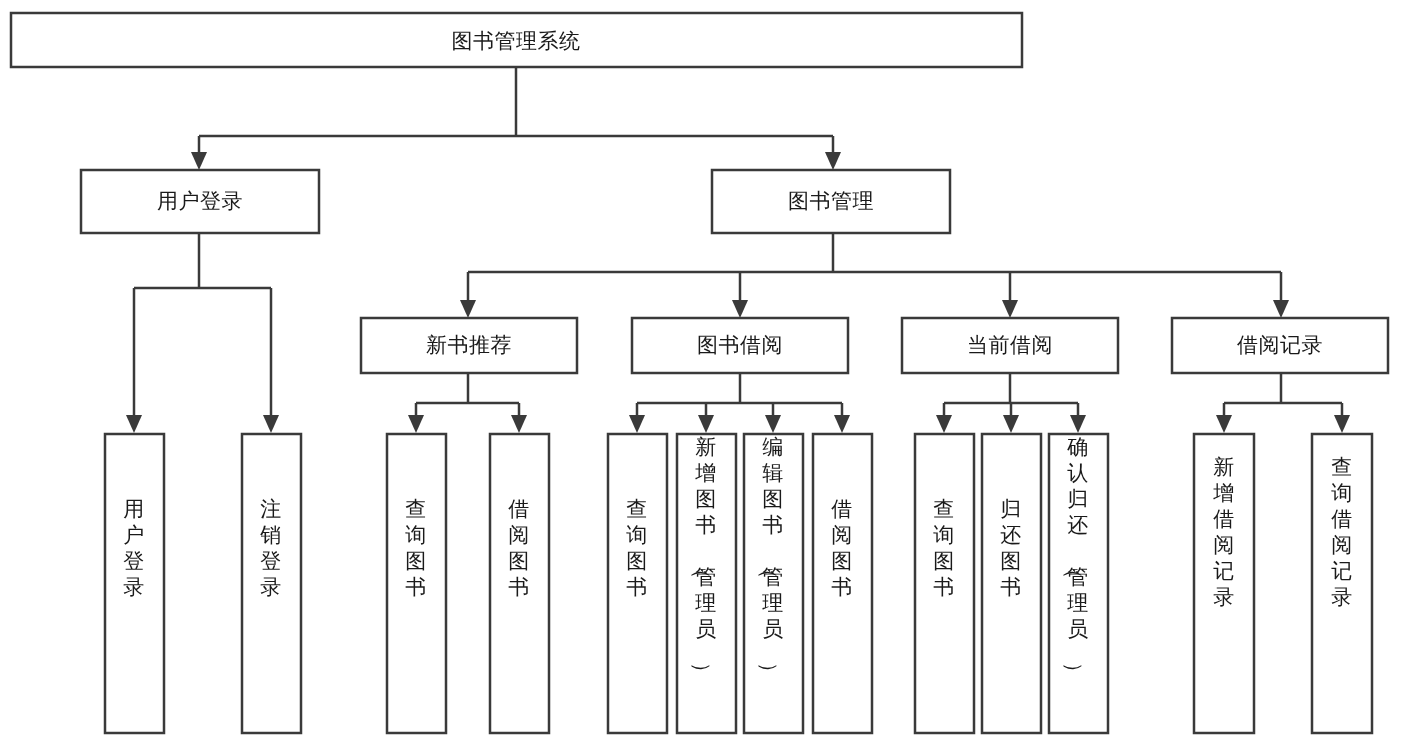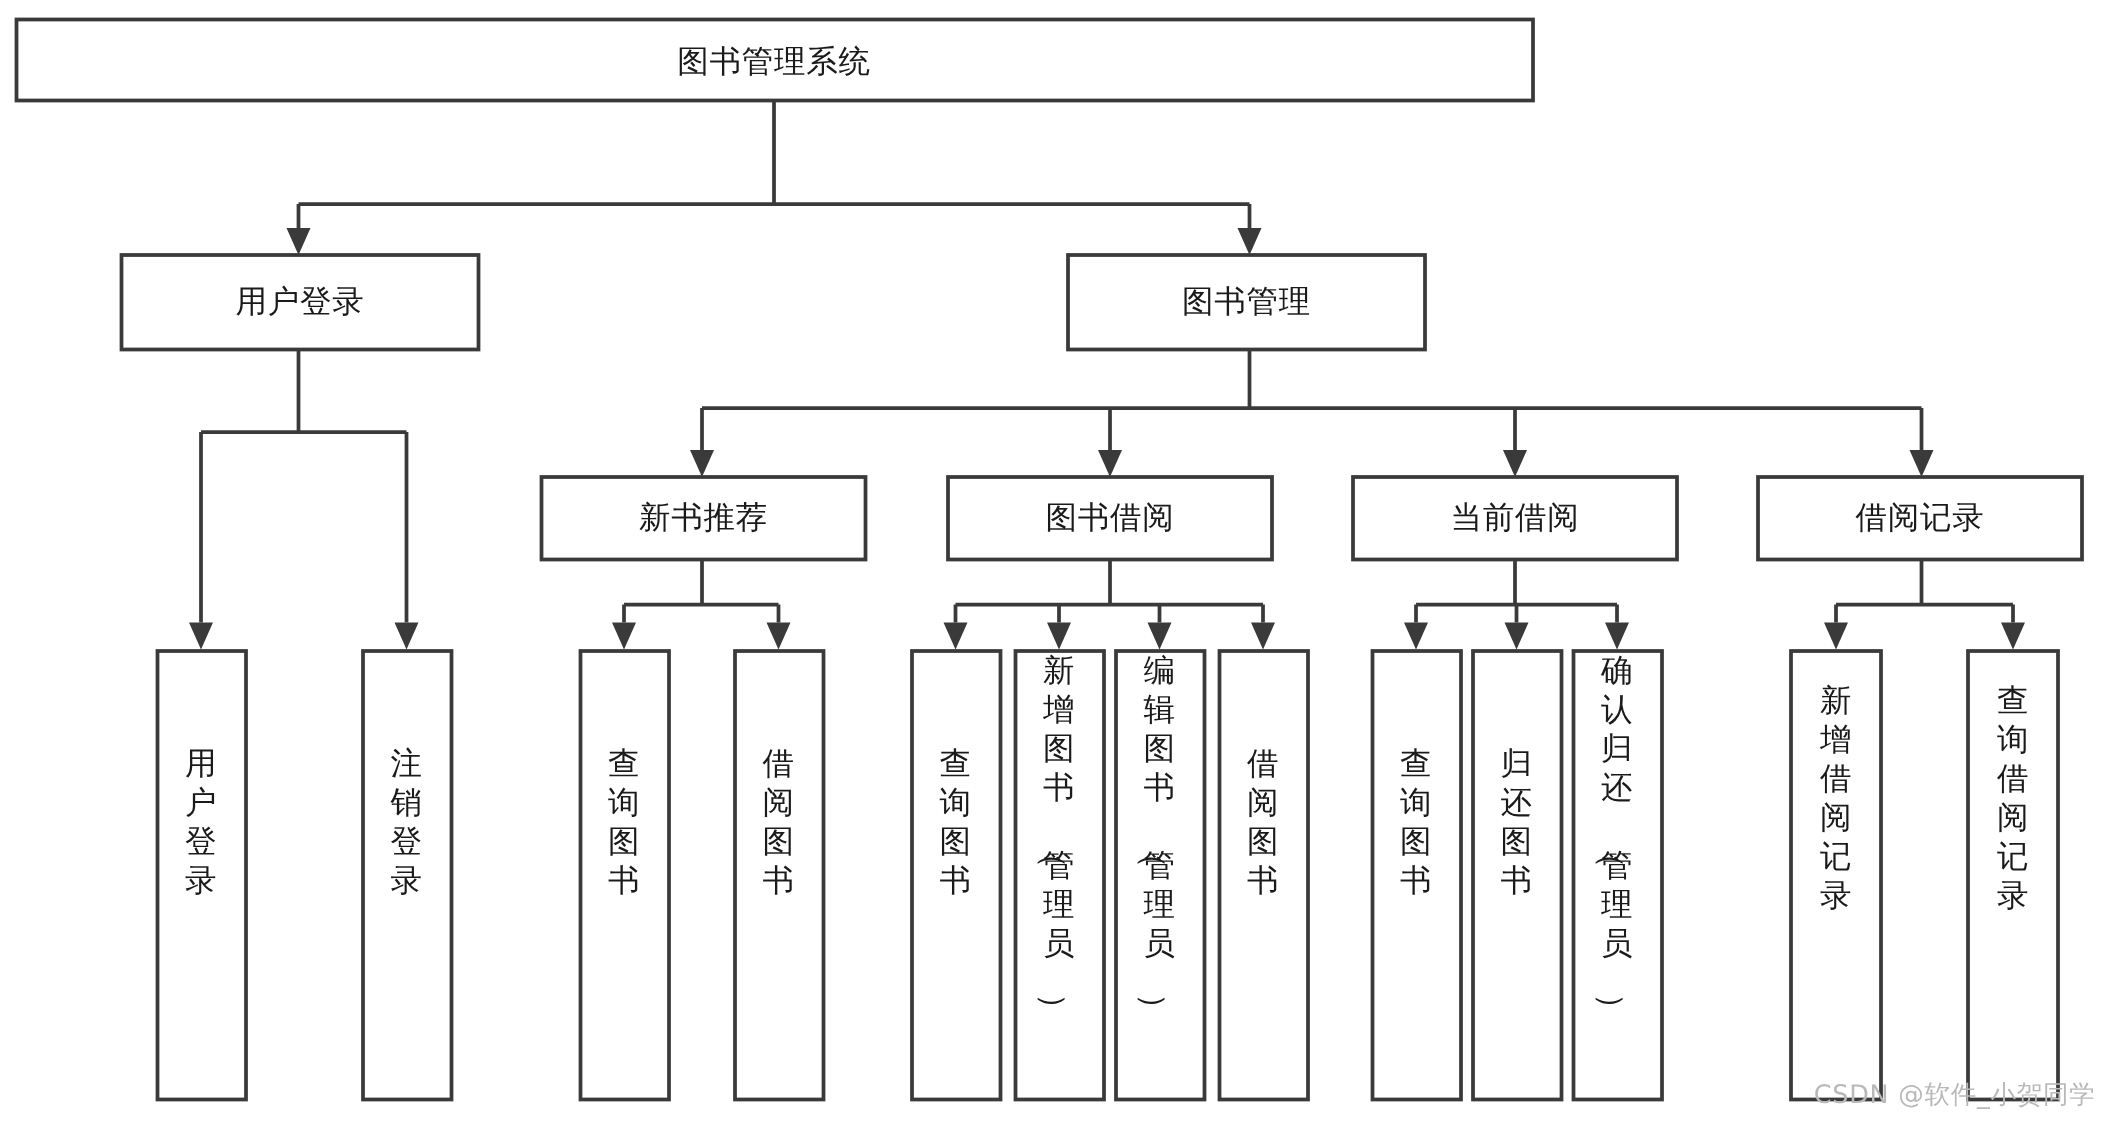--- a/index.html
+++ b/index.html
@@ -226,15 +226,14 @@
       <rect class="node-box" x="1194" y="434" width="60" height="299"></rect>
       <text class="node-label-v" x="1224" y="474" text-anchor="middle"><tspan x="1224" y="474">新</tspan><tspan x="1224" y="500">增</tspan><tspan x="1224" y="526">借</tspan><tspan x="1224" y="552">阅</tspan><tspan x="1224" y="578">记</tspan><tspan x="1224" y="604">录</tspan></text>
     </g>
     <g>
       <rect class="node-box" x="1312" y="434" width="60" height="299"></rect>
       <text class="node-label-v" x="1342" y="474" text-anchor="middle"><tspan x="1342" y="474">查</tspan><tspan x="1342" y="500">询</tspan><tspan x="1342" y="526">借</tspan><tspan x="1342" y="552">阅</tspan><tspan x="1342" y="578">记</tspan><tspan x="1342" y="604">录</tspan></text>
     </g>
 
   </svg>
 
-  <div class="watermark-text">CSDN @软件_小贺同学</div>
 
 </div>
 
 </body></html>

